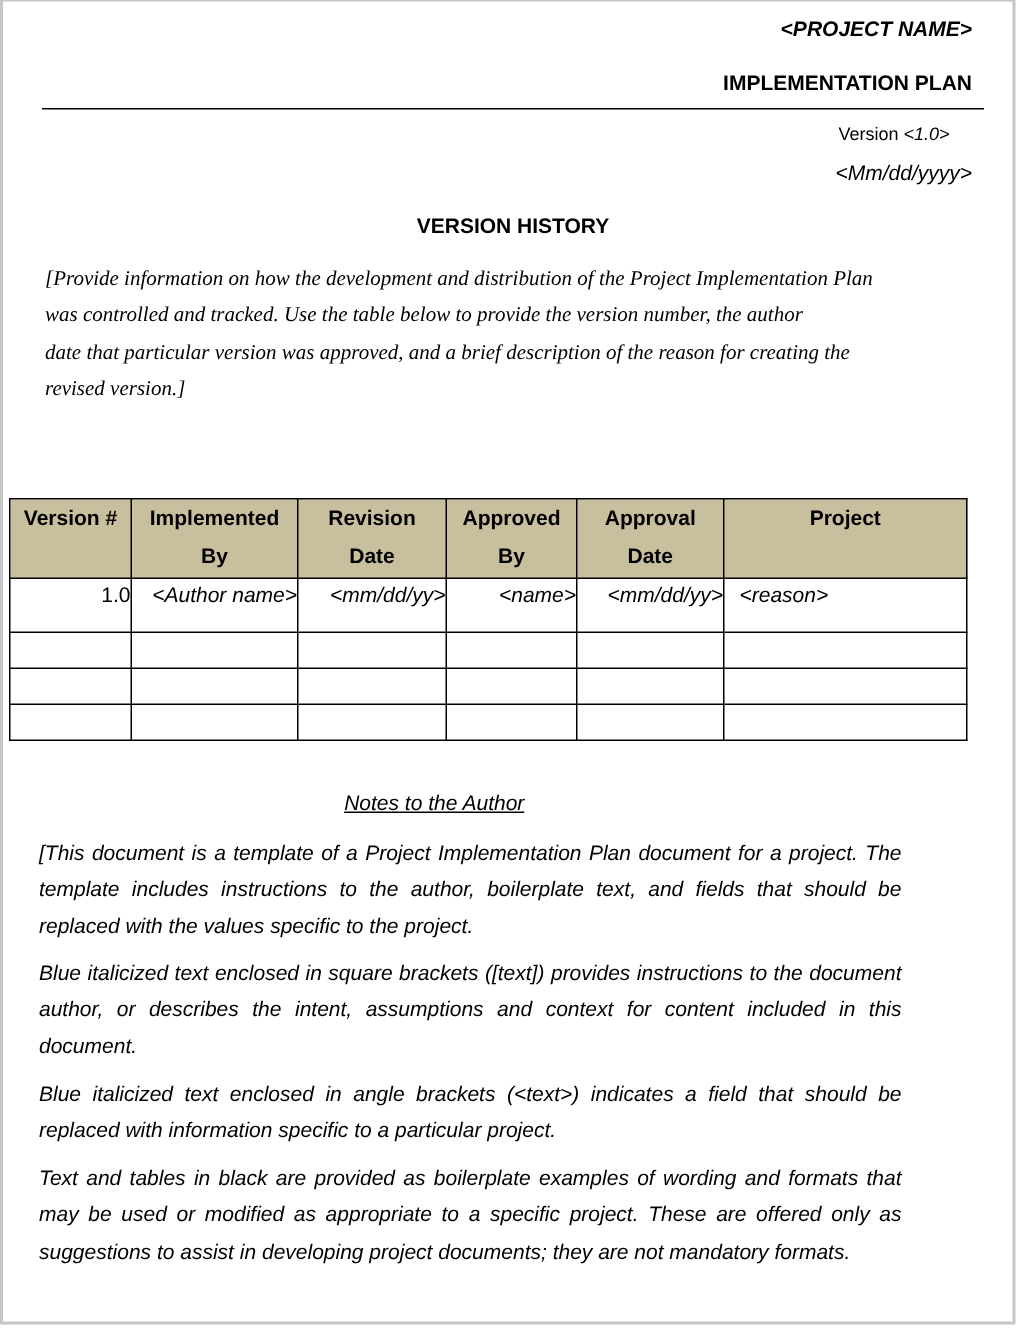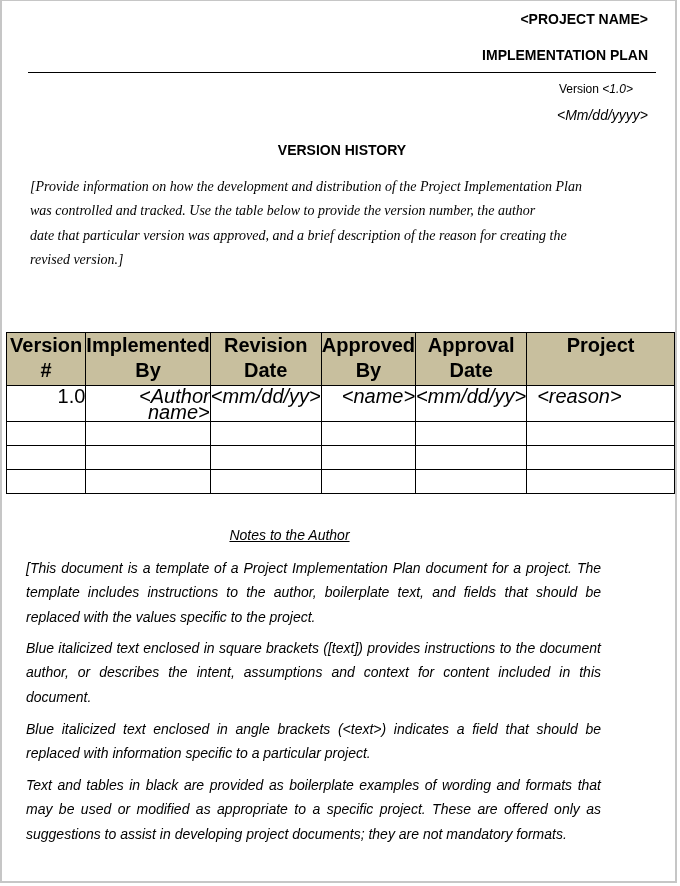--- a/index.html
+++ b/index.html
@@ -3,31 +3,31 @@
 <meta charset="utf-8">
 <style>
   html, body { margin: 0; padding: 0; background: #ffffff; }
   body { width: 680px; height: 886px; position: relative; overflow: hidden;
          font-family: "Liberation Sans", sans-serif; color: #000; }
   .page { position: absolute; left: 0; top: 0; width: 677px; height: 883px;
           border-top: 1px solid #c6c6c6; border-left: 2px solid #c6c6c6;
           border-right: 2px solid #c6c6c6; border-bottom: 2px solid #c6c6c6;
           box-sizing: border-box; }
   .abs { position: absolute; }
-  .project-name { right: 27px; top: 10px; font-size: 14px; font-weight: bold; }
+  .project-name { right: 27px; top: 10px; font-size: 14px; font-weight: bold; font-style: italic; }
   .plan-title { right: 27px; top: 46px; font-size: 14px; font-weight: bold; }
   .rule { left: 26px; top: 71px; width: 628px; height: 0; border-top: 1.5px solid #000; }
   .version-line { right: 42px; top: 81px; font-size: 12px; }
   .version-line i { font-style: italic; }
   .date-line { right: 27px; top: 106px; font-size: 14px; font-style: italic; }
   .section-title { left: 0; width: 680px; top: 141px; text-align: center; font-size: 14px; font-weight: bold; }
   .intro { left: 28px; top: 174px; width: 630px; font-size: 14px; font-style: italic; line-height: 24.3px; }
   .intro span { display: block; white-space: nowrap; font-family: Liberation Serif, serif; }
 
-  table.vh { position: absolute; left: 4px; top: 331px; border-collapse: collapse; font-size: 20px; border-radius: 22px; }
+  table.vh { position: absolute; left: 4px; top: 331px; border-collapse: collapse; font-size: 14px; border-radius: 22px; }
   table.vh th, table.vh td { border: 1px solid #000; padding: 0; vertical-align: top; }
   table.vh th { background: #c8bf9e; font-weight: bold; text-align: center; height: 52px; line-height: 25px; padding-top: 0; }
   table.vh td { height: 33px; font-style: italic; text-align: right; line-height: 16px; padding-top: 2px; }
   table.vh tr.empty td { height: 23px; padding-top: 0; }
   table.vh td.version { font-style: normal; }
   table.vh td.reason { text-align: left; padding-left: 10px; }
 
   .notes-title { left: 0; width: 575px; top: 526px; text-align: center; font-size: 14px; font-style: italic; text-decoration: underline; }
   .note { left: 24px; width: 575px; font-size: 14px; font-style: italic; line-height: 24.3px; text-align: justify; }
   .note span { display: block; text-align: justify; text-align-last: justify; }

